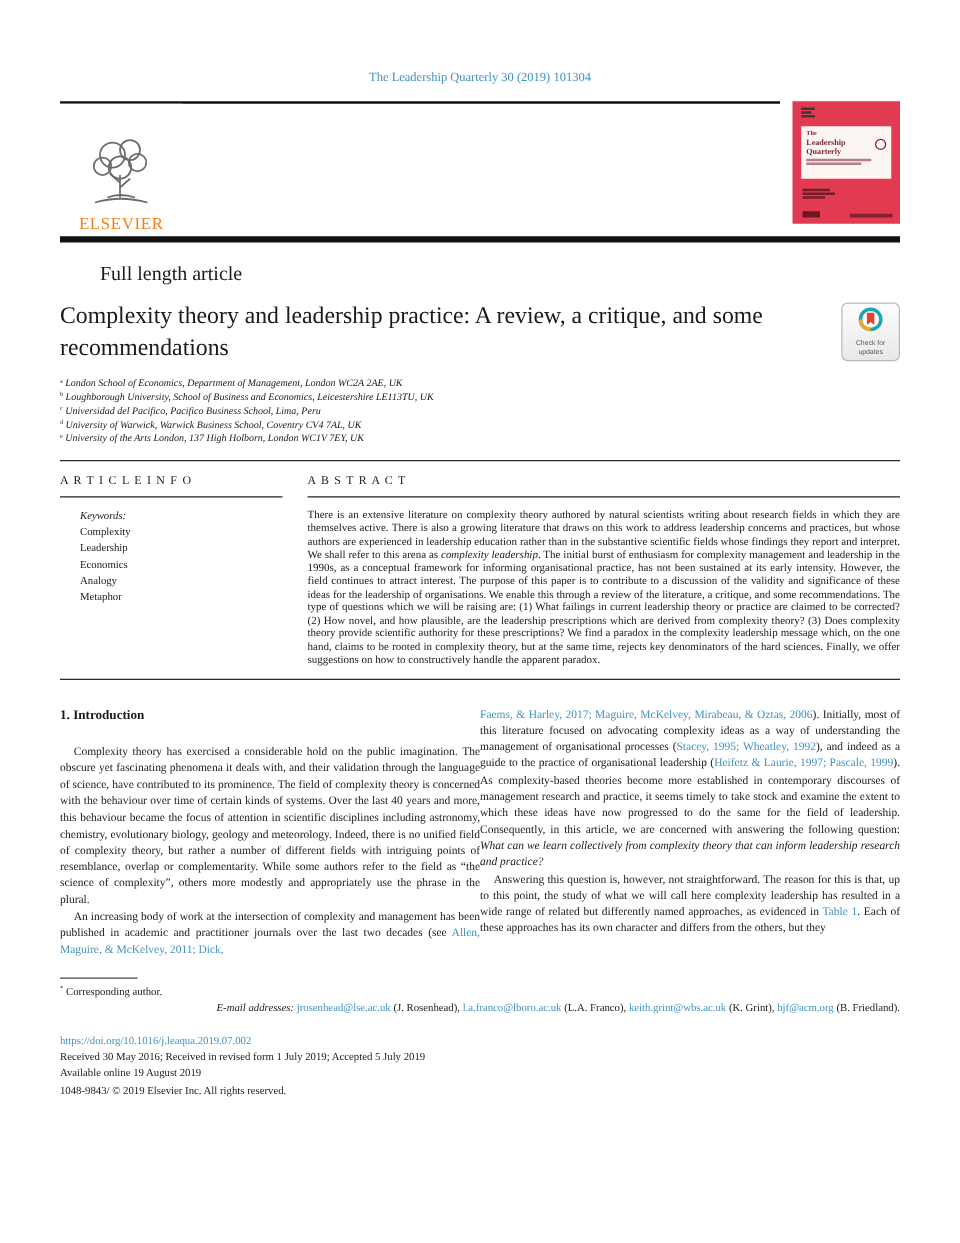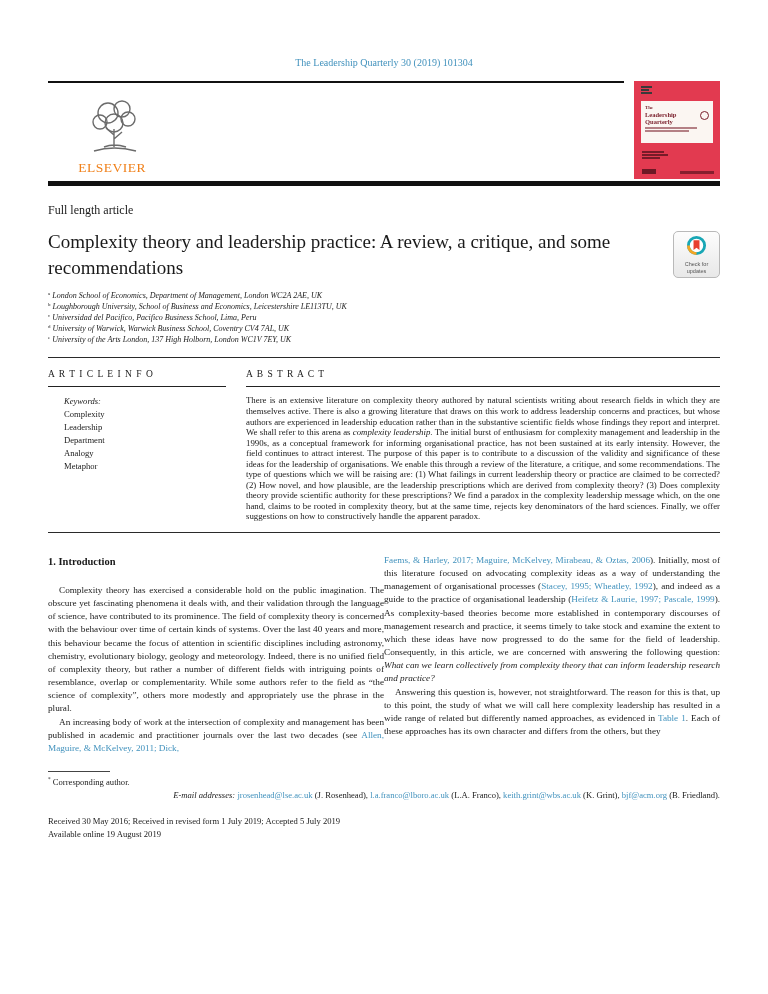--- a/index.html
+++ b/index.html
@@ -15,21 +15,21 @@
     width:768px;height:994px;overflow:hidden;background:#fff;color:var(--ink);
     font-family:"Liberation Serif",serif;
   }
   .page{padding:36px 48px 0;}
 
   .citation{text-align:center;font-size:10px;color:var(--link);margin-bottom:13px;margin-top:21px;}
 
   
   .masthead{display:flex;align-items:flex-start;}
   .mh-left{display:flex;flex:1;border-top:2px solid #111;}
-  .logo-box{width:98px;background:#fff;display:flex;flex-direction:column;align-items:flex-end;padding-top:12px;}
+  .logo-box{width:98px;background:#fff;display:flex;flex-direction:column;align-items:center;padding-top:23px;}
   .logo-box svg{display:block;}
   .elsevier-word{color:var(--elsevier-orange);font-size:13.5px;letter-spacing:.5px;margin-top:1px;}
   .banner{flex:1;background:#e7e7e7;text-align:center;padding:11px 8px 10px;min-height:92px;}
   .contents-line{font-size:10px;color:#222;}
   .journal-title{font-size:21px;margin:10px 0 11px;color:#111;}
   .homepage-line{font-family:"Liberation Sans",sans-serif;font-size:10px;color:#444;}
   .black-bar{height:5px;background:#111;margin-top:2px;}
 
   
   .cover{width:86px;height:98px;background:var(--cover-red);margin-left:10px;position:relative;flex:none;}
@@ -40,21 +40,21 @@
   .cv-t2{font-size:6.5px;color:var(--cover-ink);font-weight:bold;line-height:1.15;}
   .cv-circle{position:absolute;right:4px;top:10px;width:9px;height:9px;border:1.3px solid var(--cover-ink);border-radius:50%;}
   .cv-bar{height:1.5px;background:rgba(122,31,43,.55);margin:1.5px 0 0;}
   .cv-lines{position:absolute;left:8px;top:70px;width:26px;}
   .cv-lines div{height:1.5px;background:rgba(60,10,18,.65);margin-bottom:1.5px;}
   .cv-foot{position:absolute;left:8px;right:6px;bottom:5px;display:flex;justify-content:space-between;align-items:flex-end;}
   .cv-foot .a{width:14px;height:5px;background:rgba(60,10,18,.7);}
   .cv-foot .b{width:34px;height:3px;background:rgba(60,10,18,.55);}
 
   
-  .type-label{font-size:12px;margin-top:17px;}
+  .type-label{font-size:16px;margin-top:17px;margin-left:32px;}
   .title-row{display:flex;justify-content:space-between;align-items:flex-start;margin-top:11px;}
   .title{font-size:19px;line-height:1.35;max-width:588px;font-weight:normal;margin:0;}
   .badge{width:47px;height:47px;border:1px solid #b9b9b9;border-radius:5px;
          background:linear-gradient(#fdfdfd,#e8e8e8);display:flex;flex-direction:column;
          align-items:center;justify-content:center;margin-top:2px;cursor:pointer;}
   .badge-label{font-family:"Liberation Sans",sans-serif;font-size:5.5px;color:#555;
                text-align:center;line-height:1.2;width:36px;margin-top:1px;}
   .authors{font-size:12.5px;margin-top:13px;}
   .affils{margin-top:10px;font-size:8px;font-style:italic;line-height:1.38;}
   .affil .seg-sup{margin-right:2px;}
@@ -171,21 +171,21 @@
   <hr class="full-rule">
 
   <div class="info-abs">
     <div class="info-col">
       <div class="sec-head">A R T I C L E  I N F O</div>
       <hr class="head-rule">
       <div class="keywords">
         <div class="kw-label">Keywords:</div>
         <div>Complexity</div>
         <div>Leadership</div>
-        <div>Department</div>
+        <div>Economics</div>
         <div>Analogy</div>
         <div>Metaphor</div>
       </div>
     </div>
     <div class="abs-col">
       <div class="sec-head">A B S T R A C T</div>
       <hr class="head-rule">
       <div class="abstract"><span>There is an extensive literature on complexity theory authored by natural scientists writing about research fields in which they are themselves active. There is also a growing literature that draws on this work to address leadership concerns and practices, but whose authors are experienced in leadership education rather than in the substantive scientific fields whose findings they report and interpret. We shall refer to this arena as </span><span class="seg-italic">complexity leadership</span><span>. The initial burst of enthusiasm for complexity management and leadership in the 1990s, as a conceptual framework for informing organisational practice, has not been sustained at its early intensity. However, the field continues to attract interest. The purpose of this paper is to contribute to a discussion of the validity and significance of these ideas for the leadership of organisations. We enable this through a review of the literature, a critique, and some recommendations. The type of questions which we will be raising are: (1) What failings in current leadership theory or practice are claimed to be corrected? (2) How novel, and how plausible, are the leadership prescriptions which are derived from complexity theory? (3) Does complexity theory provide scientific authority for these prescriptions? We find a paradox in the complexity leadership message which, on the one hand, claims to be rooted in complexity theory, but at the same time, rejects key denominators of the hard sciences. Finally, we offer suggestions on how to constructively handle the apparent paradox.</span></div>
     </div>
   </div>
@@ -204,17 +204,19 @@
     </div>
   </div>
 
   <div class="footnote">
     <hr class="fn-rule">
     <div><span class="seg-sup">*</span><span> Corresponding author.</span></div>
     <div class="fn-email"><span class="seg-italic">E-mail addresses: </span><span class="seg-link">jrosenhead@lse.ac.uk</span><span> (J. Rosenhead), </span><span class="seg-link">l.a.franco@lboro.ac.uk</span><span> (L.A. Franco), </span><span class="seg-link">keith.grint@wbs.ac.uk</span><span> (K. Grint), </span><span class="seg-link">bjf@acm.org</span><span> (B. Friedland).</span></div>
   </div>
 
   <div class="bottom">
+    <div class="doi">https://doi.org/10.1016/j.leaqua.2019.07.002</div>
     <div>Received 30 May 2016; Received in revised form 1 July 2019; Accepted 5 July 2019</div>
     <div>Available online 19 August 2019</div>
+    <div>1048-9843/ © 2019 Elsevier Inc. All rights reserved.</div>
   </div>
 
 </div>
 
 </body></html>

